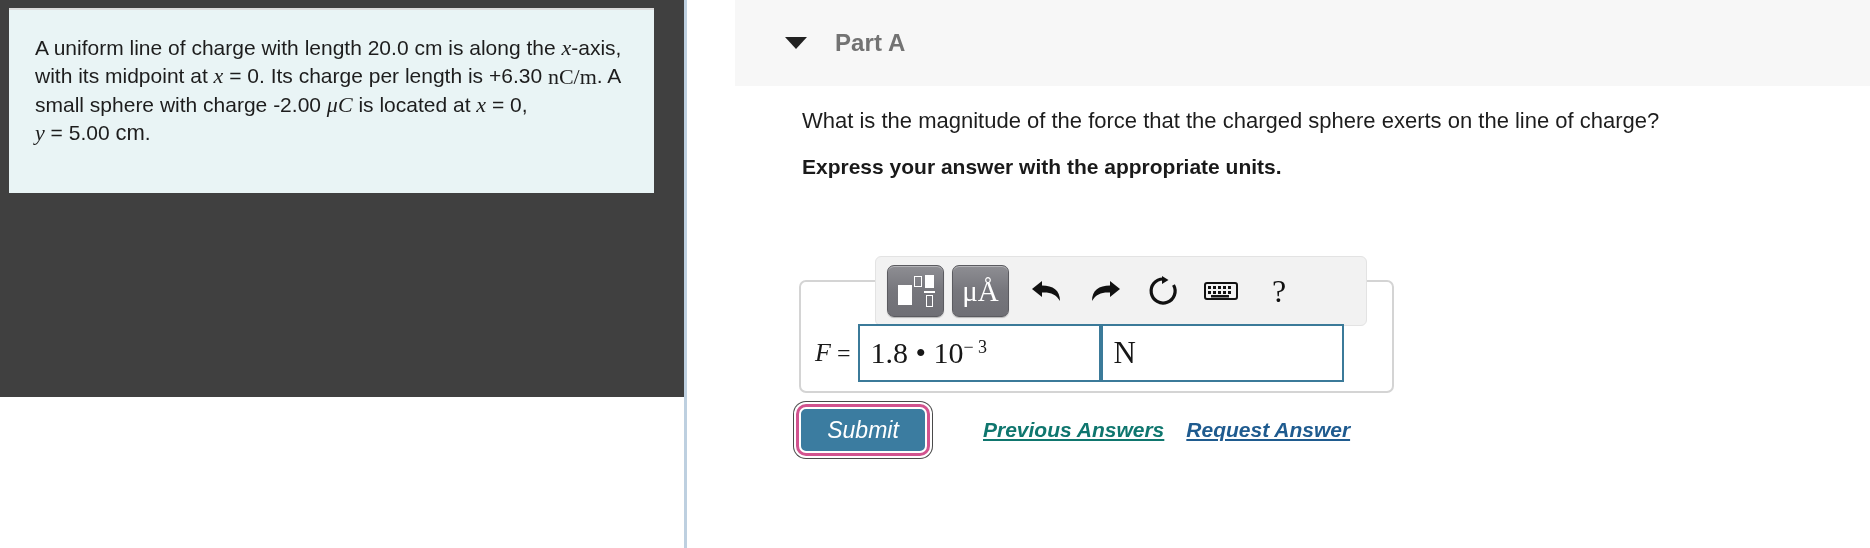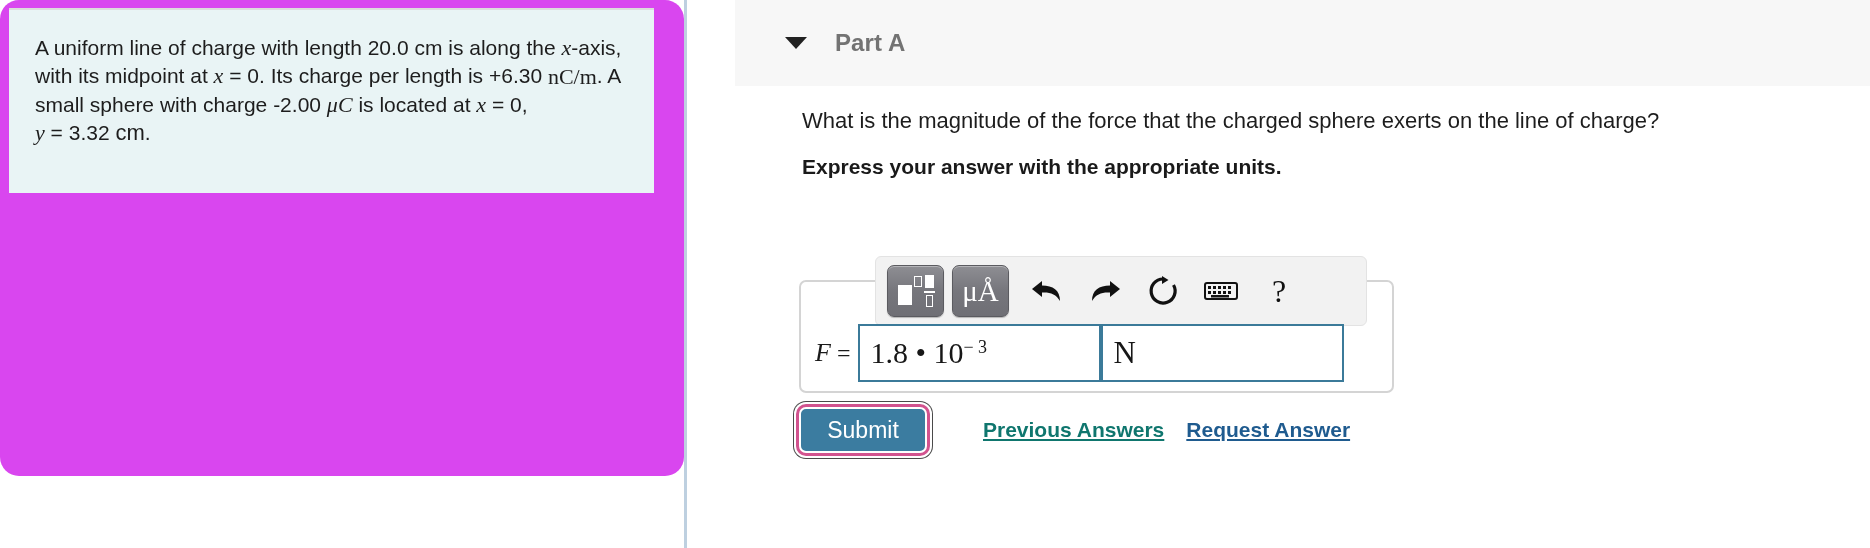--- a/index.html
+++ b/index.html
@@ -22,24 +22,23 @@
     width: 1870px;
     height: 548px;
   }
 
   
   #left-pane {
     position: absolute;
     left: 0;
     top: 0;
     width: 684px;
-    height: 476px;
-    background: #d946ef;
-    box-sizing: border-box;
-    border-radius: 19px;
+    height: 397px;
+    background: #404040;
+    box-sizing: border-box;
   }
   #problem-top-rule {
     position: absolute;
     left: 9px;
     top: 8px;
     width: 645px;
     height: 2px;
     background: #dcdcdc;
   }
   #problem-box {
@@ -326,20 +325,21 @@
     color: #171717;
   }
 
   
   #action-row {
     position: absolute;
     left: 112px;
     top: 407px;
     display: flex;
     align-items: center;
+    font-style: italic;
   }
   #submit-button {
     width: 128px;
     height: 46px;
     border-radius: 7px;
     background: #3b7ca0;
     border: 2px solid #ffffff;
     box-shadow: 0 0 0 3px #d2538f, 0 0 0 5px #ffffff, 0 0 0 6px #4a4a4a;
     color: #ffffff;
     font-size: 23px;
@@ -385,21 +385,21 @@
         <span class="mi">x</span>
         <span>= 0. Its</span>
         <span>charge per length is +6.30</span>
         <span class="frac">nC/m</span><span>. A small sphere</span>
         <span>with charge -2.00</span>
         <span class="mu">μC</span>
         <span>is located at</span>
         <span class="mi">x</span>
         <span>= 0,</span><br>
         <span class="mi">y</span>
-        <span>= 3.32</span>
+        <span>= 5.00</span>
         <span class="mr">cm</span><span>.</span>
       </div>
     </div>
   </div>
 
   <div id="vertical-divider"></div>
 
   <div id="right-pane">
 
     <div id="part-header">

